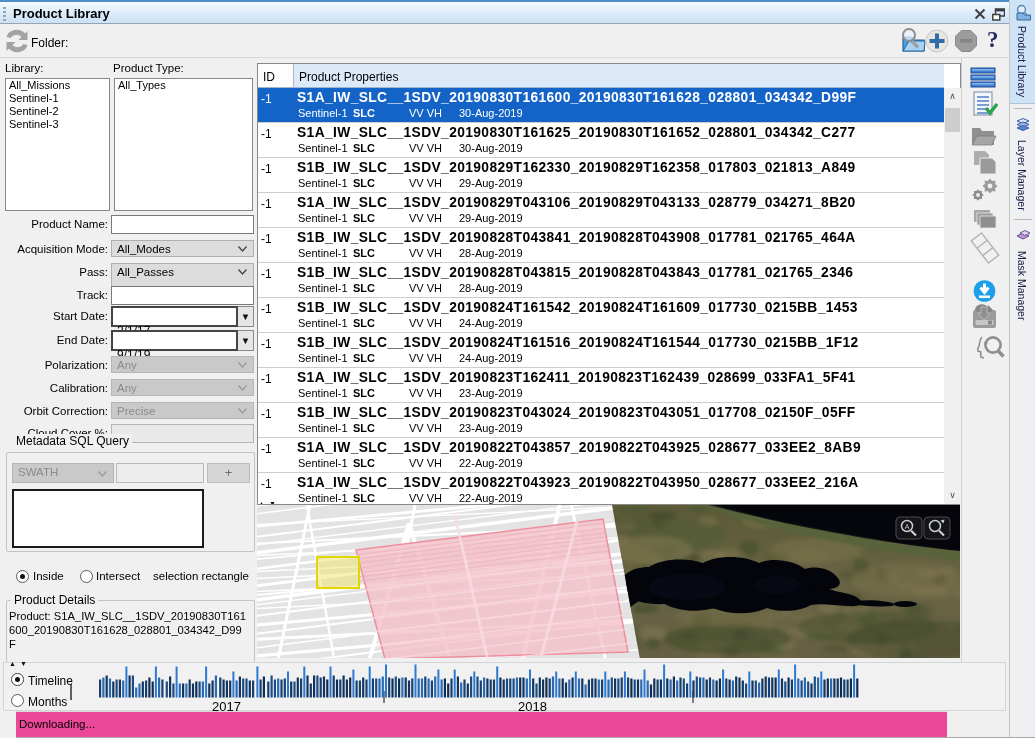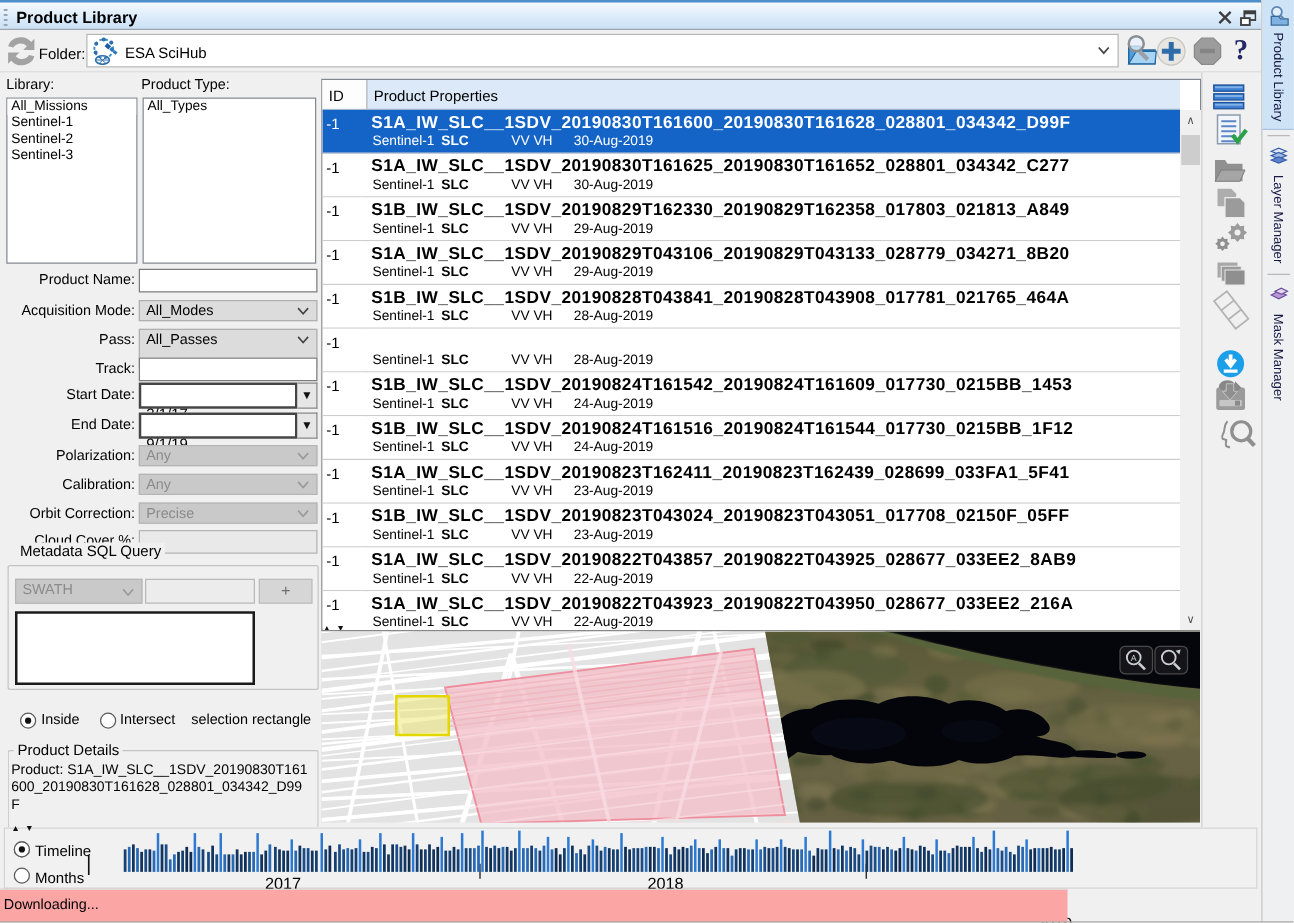--- a/index.html
+++ b/index.html
@@ -67,21 +67,21 @@
 
 
 #dock { left:1009px; top:0; width:26px; height:738px; background:#eef0f2; border-left:1px solid #c5c5c5; }
 .vtab { position:absolute; left:0; width:26px; writing-mode:vertical-rl; font-size:10.5px; color:#1a1a46; }
 #tab1 { top:0; height:104px; background:#cfe3f7; border-bottom:1px solid #aac4de; }
 .vtxt { position:absolute; left:6px; }
 
 
 #timeline { left:3px; top:662px; width:1003px; height:49px; background:#f1f1f1; border:1px solid #d5d5d5; }
 #timeline .yl { position:absolute; top:36px; font-size:13px; }
-#status { left:0; top:711px; width:854px; height:27px; background:#fca5a5; border-top:1px solid #dadada; }
+#status { left:16px; top:711px; width:931px; height:27px; background:#ec4899; border-top:1px solid #dadada; }
 #status .s { left:3px; top:6px; font-size:11.5px; }
 #status .bline { left:0; top:25px; width:1035px; height:2px; background:#a9a9a9; }
 .splitarrows { position:absolute; font-size:7px; color:#111; letter-spacing:4px; }
 </style>
 </head>
 <body>
 <div class="abs" id="titlebar">
   <div class="abs grip"></div>
   <div class="abs t">Product Library</div>
   <svg class="abs" id="closex" viewBox="0 0 12 12">
@@ -93,40 +93,20 @@
       <rect x="0.8" y="6.5" width="7" height="5.5" fill="#fdfdfd" stroke="#3d3d3d" stroke-width="1.5"></rect>
     </svg>
 </div>
 
 <div class="abs" id="toolbar">
   <svg class="abs" style="left:4px;top:3px" width="26" height="28" viewBox="0 0 26 28">
     <path d="M2.5 10 A10.5 9.5 0 0 1 21 6.5 L23.5 4 L23.5 13 L14.5 13 L17.5 10 A6.5 6 0 0 0 6.8 11 Z" fill="#a3a3a3"></path>
     <path d="M23.5 18 A10.5 9.5 0 0 1 5 21.5 L2.5 24 L2.5 15 L11.5 15 L8.5 18 A6.5 6 0 0 0 19.2 17 Z" fill="#a3a3a3"></path>
   </svg>
   <div class="abs lbl">Folder:</div>
-  <div class="abs" id="combo">
-    <svg class="abs" style="left:3px;top:1px" width="23" height="23" viewBox="0 0 23 23">
-      <circle cx="10" cy="10" r="7.5" fill="none" stroke="#4a90c4" stroke-width="1.6" stroke-dasharray="2.5 2"></circle>
-      <circle cx="4" cy="6" r="1.6" fill="#2b6fae"></circle>
-        <circle cx="10" cy="2.5" r="1.6" fill="#2b6fae"></circle>
-      <circle cx="16" cy="5" r="1.6" fill="#2b6fae"></circle>
-        <circle cx="3.5" cy="13" r="1.6" fill="#2b6fae"></circle>
-      <g transform="rotate(40 15 9)">
-          <rect x="11" y="7.6" width="4" height="3.4" fill="#1d5e9e"></rect>
-          <rect x="15.6" y="7.9" width="3" height="2.8" fill="#2b77bc"></rect>
-          <rect x="19.2" y="8.2" width="3" height="2.4" fill="#2b77bc"></rect>
-        </g>
-      <ellipse cx="9" cy="19" rx="5.5" ry="3.4" fill="none" stroke="#2b6fae" stroke-width="1.3"></ellipse>
-      <path d="M4 19 h10 M6 16.5 l5.5 5 M12 16.5 l-5.5 5" stroke="#2b6fae" stroke-width=".8" fill="none"></path>
-    </svg>
-    <div class="abs txt">ESA SciHub</div>
-    <svg class="abs" style="right:6px;top:9px" width="10" height="7" viewBox="0 0 10 7">
-        <path d="M1 1 L5 5.5 L9 1" fill="none" stroke="#444" stroke-width="1.4"></path>
-      </svg>
-  </div>
   <svg class="abs" style="left:899px;top:3px" width="28" height="28" viewBox="0 0 28 28">
     <path d="M4 10 L13 10 L15 13 L25 13 L25 24 L4 24 Z" fill="#4f9fdf" stroke="#22669e" stroke-width="1.2"></path>
     <path d="M4 24 L10 14 L26 14 L25 24 Z" fill="#a8d3f2" stroke="#22669e" stroke-width="1"></path>
     <circle cx="10" cy="8" r="6" fill="#e9f2fa" fill-opacity=".75" stroke="#8a8f94" stroke-width="2"></circle>
     <rect x="14" y="13" width="9" height="3.4" transform="rotate(45 14 13)" fill="#9aa0a6"></rect>
   </svg>
   <svg class="abs" style="left:925px;top:5px" width="24" height="24" viewBox="0 0 24 24">
     <circle cx="12" cy="12" r="11" fill="#e8e6e2" stroke="#c9c6c0" stroke-width="1"></circle>
     <path d="M12 4.5 V19.5 M4.5 12 H19.5" stroke="#2e6da8" stroke-width="4"></path>
   </svg>
@@ -254,20 +234,21 @@
 <div class="trow" style="top:140px;">
         <div class="id">-1</div>
         <div class="l1">S1B_IW_SLC__1SDV_20190828T043841_20190828T043908_017781_021765_464A</div>
         <span class="s1">Sentinel-1</span>
         <span class="s2">SLC</span>
         <span class="s3">VV VH</span>
         <span class="s4">28-Aug-2019</span>
       </div>
 <div class="trow" style="top:175px;">
         <div class="id">-1</div>
+        <div class="l1">S1B_IW_SLC__1SDV_20190828T043815_20190828T043843_017781_021765_2346</div>
         <span class="s1">Sentinel-1</span>
         <span class="s2">SLC</span>
         <span class="s3">VV VH</span>
         <span class="s4">28-Aug-2019</span>
       </div>
 <div class="trow" style="top:210px;">
         <div class="id">-1</div>
         <div class="l1">S1B_IW_SLC__1SDV_20190824T161542_20190824T161609_017730_0215BB_1453</div>
         <span class="s1">Sentinel-1</span>
         <span class="s2">SLC</span>

